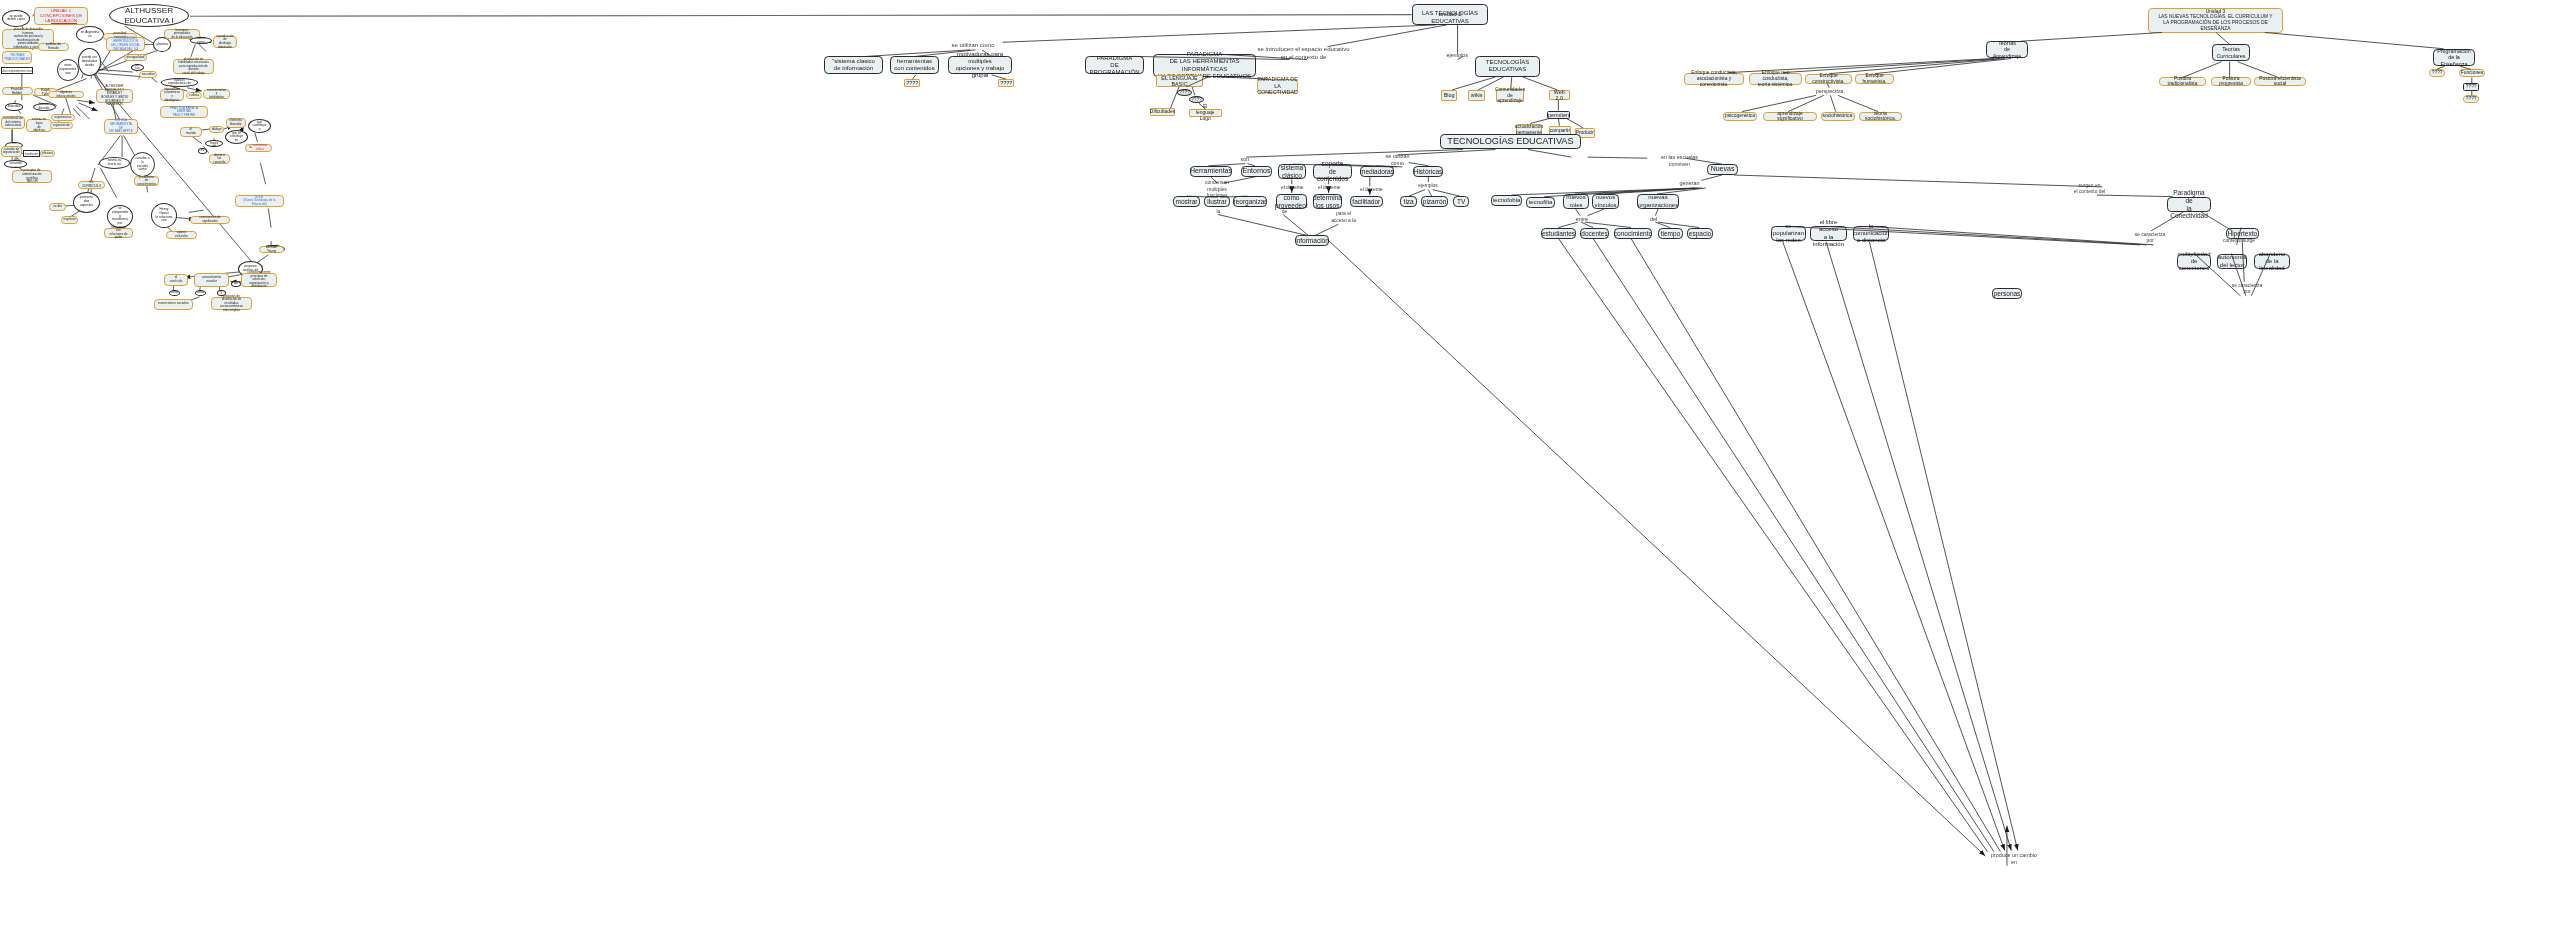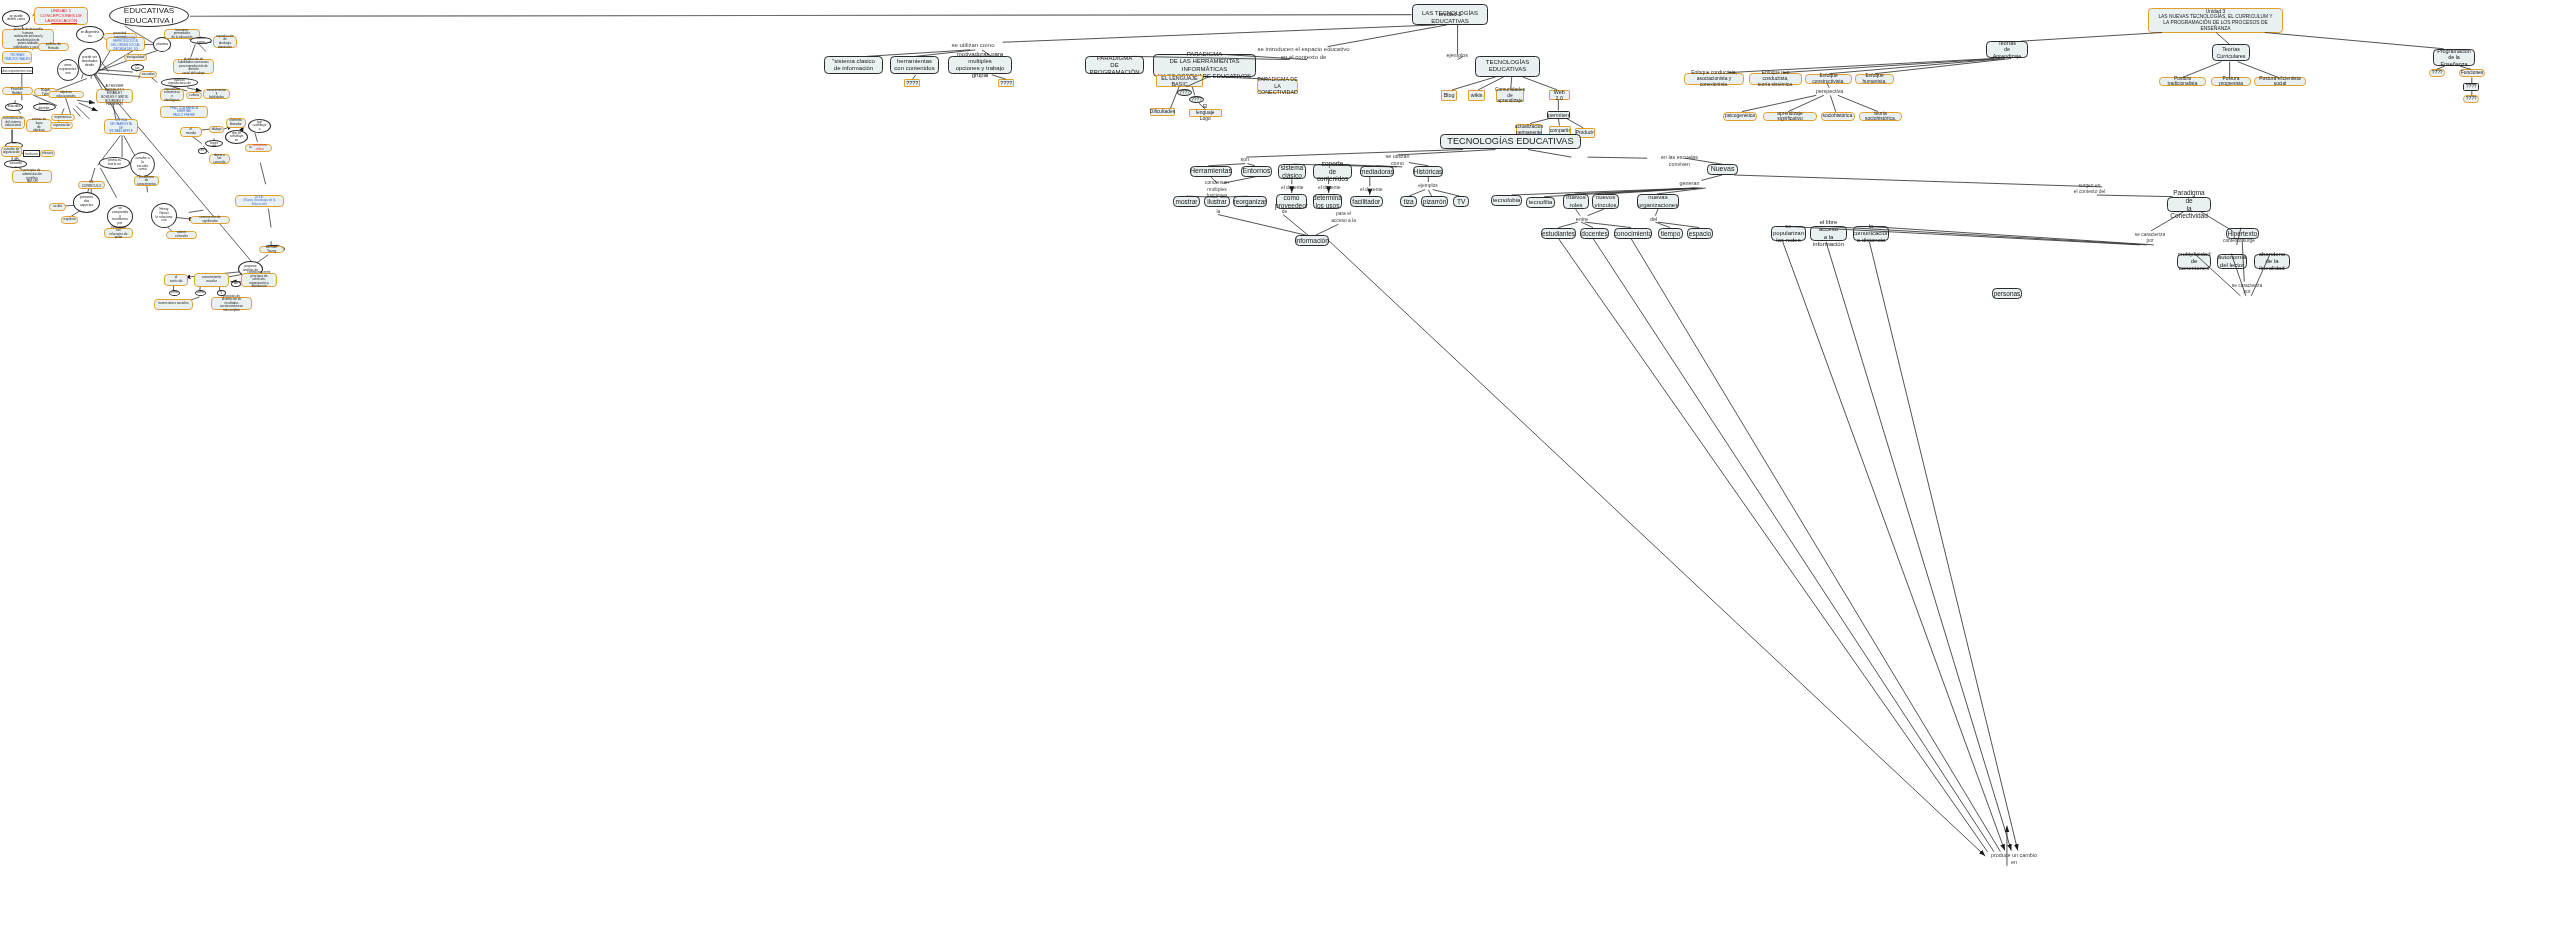--- a/index.html
+++ b/index.html
@@ -122,21 +122,21 @@
     <path d="M458,508 L460,520"></path>
     <path d="M320,525 L320,540"></path>
     <path d="M370,525 L368,538"></path>
     <path d="M405,525 L405,538"></path>
     <path d="M368,548 L340,558"></path>
     <path d="M408,548 L420,555"></path>
     <path d="M445,520 L425,520" marker-end="url(#ar)"></path>
   </g>
 </svg>
 
-<div class="node ell bignode" style="left:109px;top:4.3px;width:80px;height:23px;font-size:8.1px;">EDUCATIVAS EDUCATIVA I</div>
+<div class="node ell bignode" style="left:109px;top:4.3px;width:80px;height:23px;font-size:8.1px;">ALTHUSSER EDUCATIVA I</div>
 
 <div class="node box" style="left:34px;top:6.5px;width:54px;height:18.4px;font-size:4.3px;flex-direction:column;">
   <span class="red">UNIDAD 1</span>
   <span class="red"><span>CONCEPCIONES DE LA </span><span class="und">EDUCACIÓN</span></span>
 </div>
 
 <div class="node ell" style="left:2.2px;top:9.8px;width:28px;height:17.3px;font-size:3.3px;">se puede
 definir como</div>
 <div class="node box" style="left:2.2px;top:29px;width:52px;height:19.5px;font-size:3px;">proceso de desarrollo
 humano,

